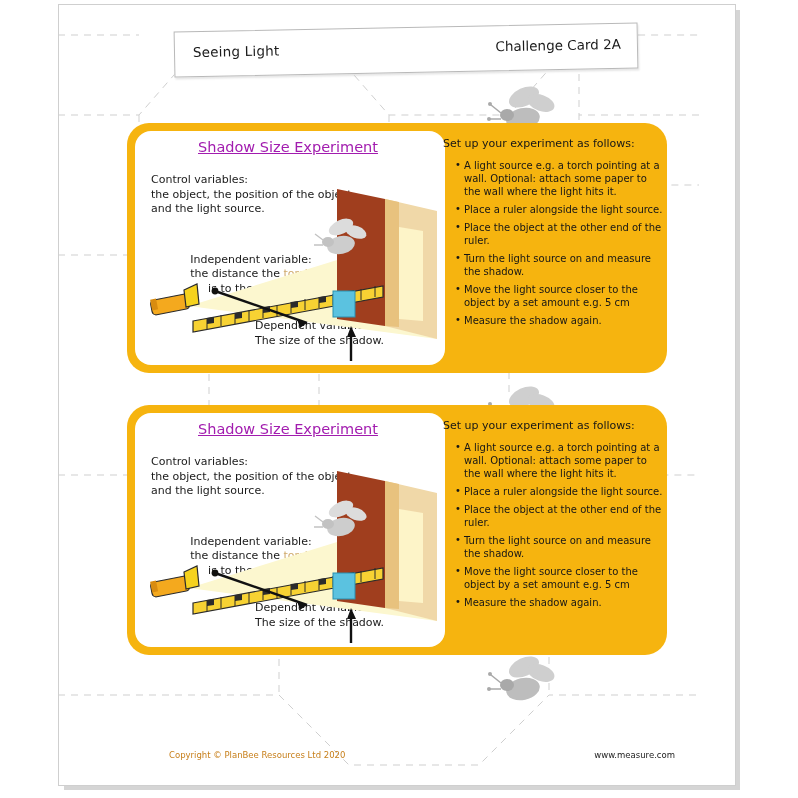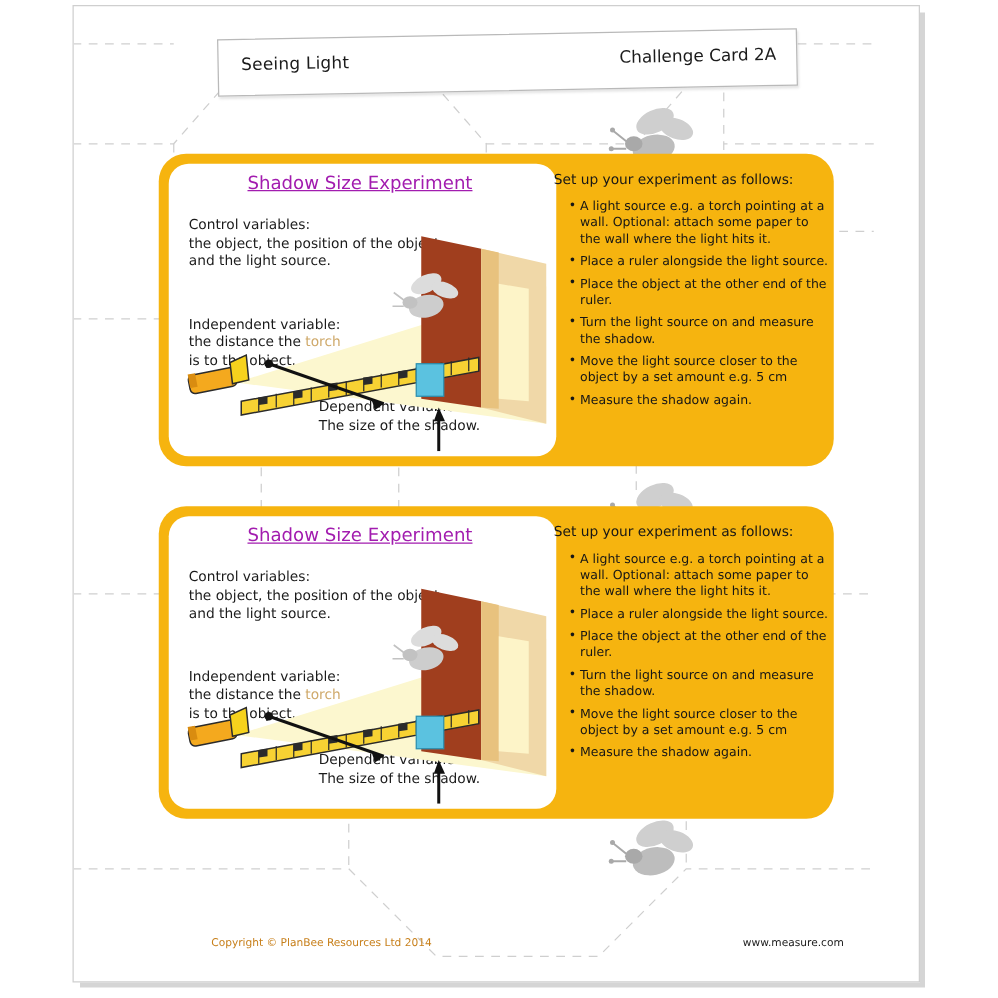--- a/index.html
+++ b/index.html
@@ -119,20 +119,21 @@
     color: #1a1a1a;
   }
   .indep-text {
     position: absolute;
     left: 24px;
     top: 115px;
     width: 200px;
     font-size: 11px;
     line-height: 1.32;
     color: #1a1a1a;
+    text-align: center;
   }
   .indep-text .faded { color: #cfa96a; }
   .dep-text {
     position: absolute;
     left: 128px;
     top: 196px;
     width: 185px;
     font-size: 11px;
     line-height: 1.32;
     color: #1a1a1a;
@@ -376,17 +377,17 @@
     <svg style="position:absolute;left:420px;top:640px;" width="90" height="70" viewBox="0 0 90 70">
       <ellipse cx="44" cy="44" rx="17" ry="11" fill="#bdbdbd" transform="rotate(-12 44 44)"></ellipse>
       <ellipse cx="28" cy="40" rx="7" ry="6" fill="#a9a9a9"></ellipse>
       <ellipse cx="45" cy="22" rx="16" ry="9" fill="#cfcfcf" transform="rotate(-25 45 22)"></ellipse>
       <ellipse cx="62" cy="28" rx="14" ry="8" fill="#cfcfcf" transform="rotate(20 62 28)"></ellipse>
       <path d="M22 38 L12 30 M22 44 L11 44" stroke="#a9a9a9" stroke-width="1.6" fill="none"></path>
       <circle cx="11" cy="29" r="2" fill="#a9a9a9"></circle>
       <circle cx="10" cy="44" r="2" fill="#a9a9a9"></circle>
     </svg>
 
-    <div class="footer-left">Copyright © PlanBee Resources Ltd 2014</div>
+    <div class="footer-left">Copyright © PlanBee Resources Ltd 2020</div>
     <div class="footer-right">www.measure.com</div>
 
   </div>
 </div>
 
 </body></html>

